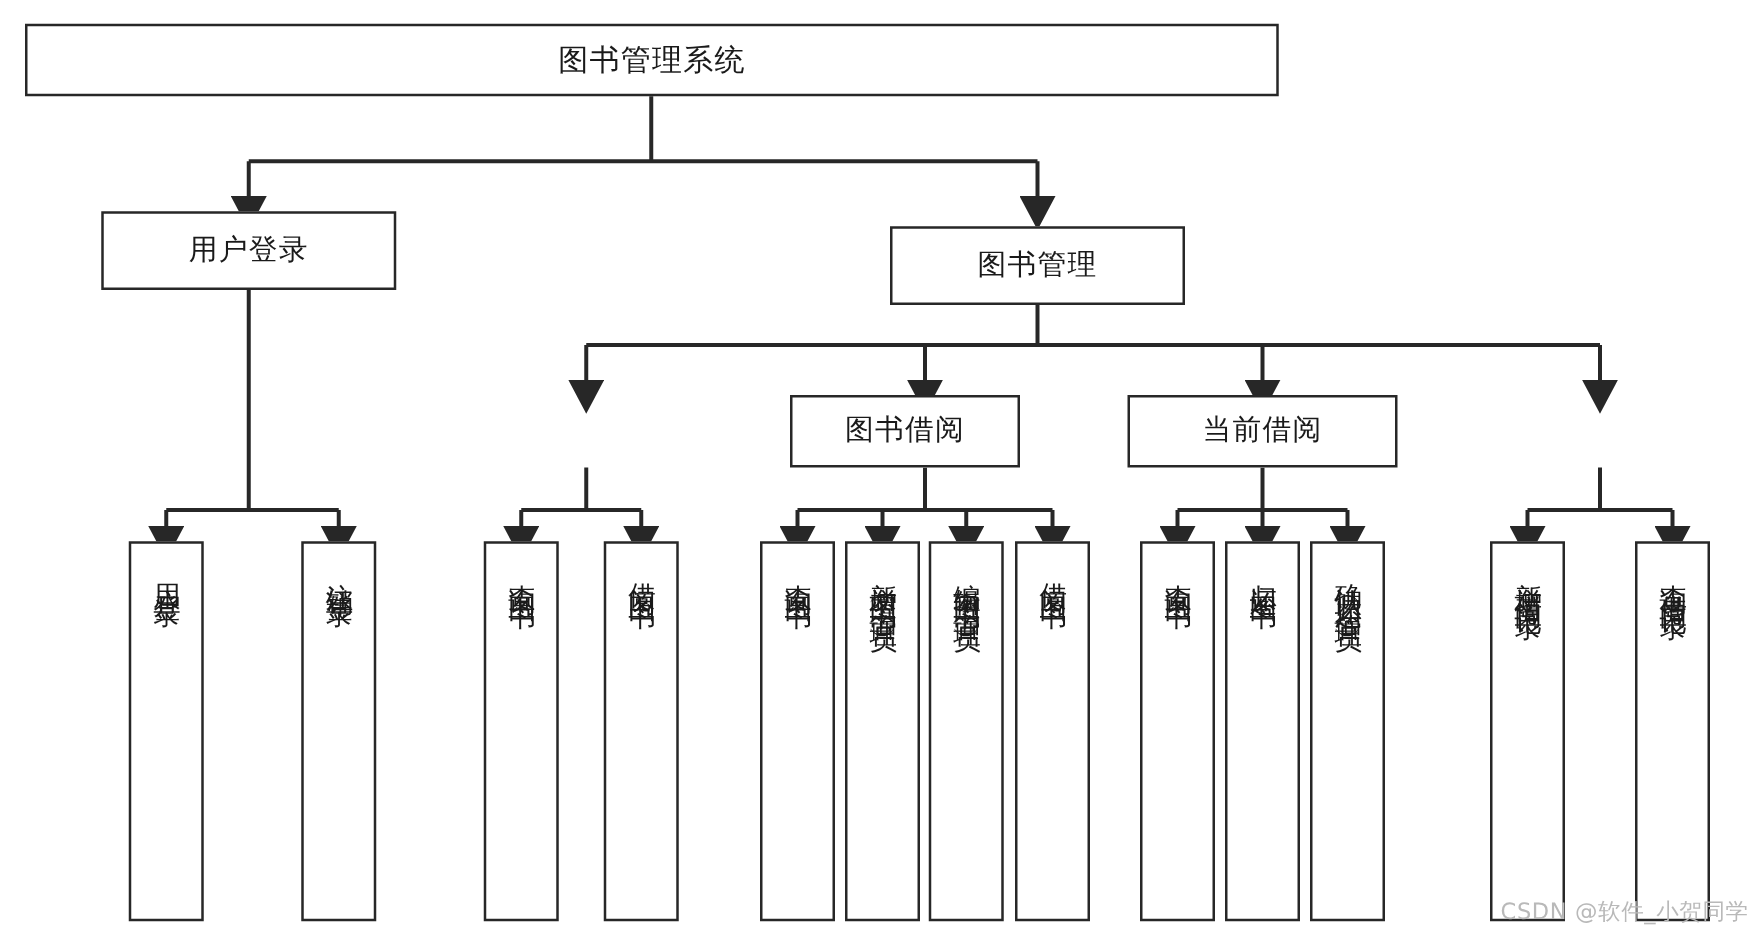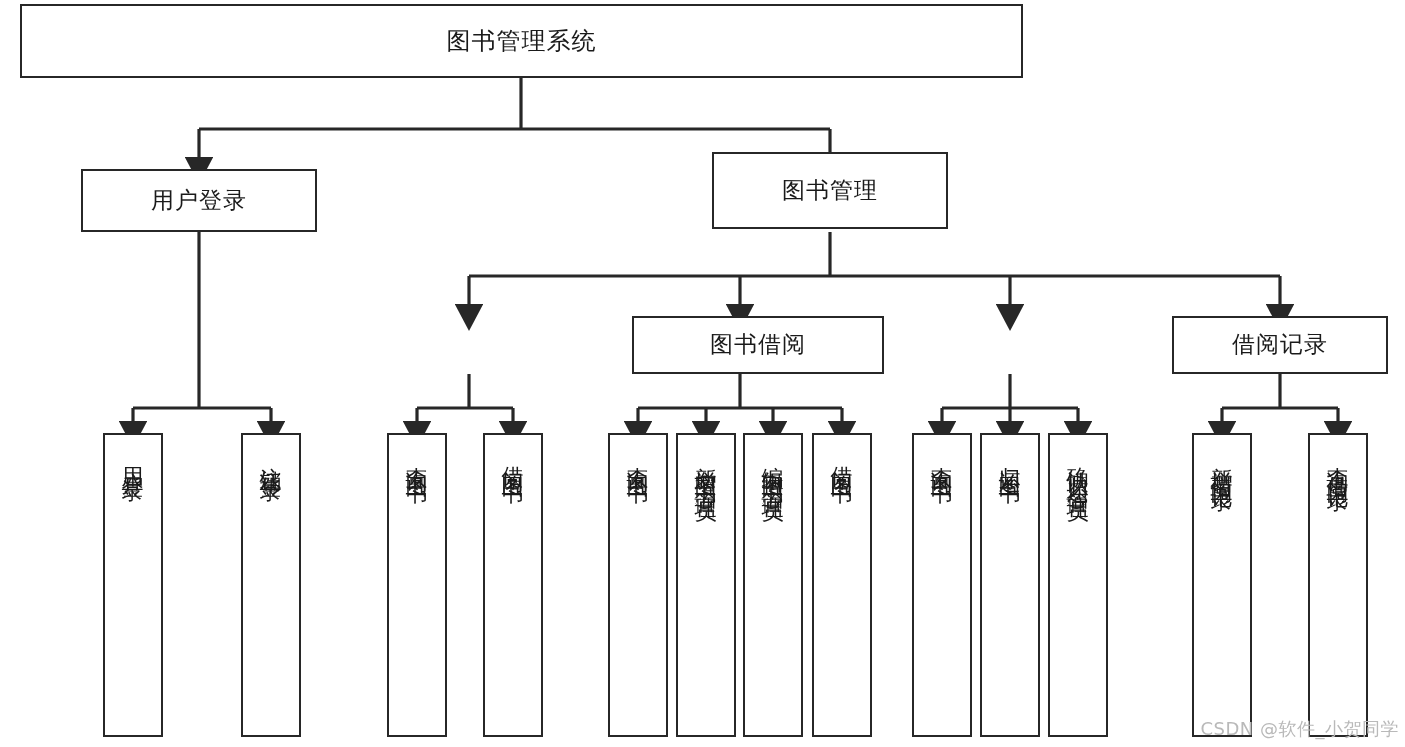--- a/index.html
+++ b/index.html
@@ -115,36 +115,36 @@
       <path d="M1010,408 L1010,424" marker-end="url(#arrow)"></path>
       <path d="M1078,408 L1078,424" marker-end="url(#arrow)"></path>
 
       <path d="M1280,374 L1280,408"></path>
       <path d="M1222,408 L1338,408"></path>
       <path d="M1222,408 L1222,424" marker-end="url(#arrow)"></path>
       <path d="M1338,408 L1338,424" marker-end="url(#arrow)"></path>
     </g>
   </svg>
 
-  <div class="node horiz root" style="left:20px; top:4px; width:1003px; height:74px;">
+  <div class="node horiz root" style="left:20px; top:19px; width:1003px; height:58px;">
     <span>图书管理系统</span>
   </div>
 
   <div class="node horiz" style="left:81px; top:169px; width:236px; height:63px;">
     <span>用户登录</span>
   </div>
-  <div class="node horiz" style="left:712px; top:152px; width:236px; height:77px;">
+  <div class="node horiz" style="left:712px; top:181px; width:236px; height:63px;">
     <span>图书管理</span>
   </div>
 
-  <div class="node horiz" style="left:632px; top:316px; width:252px; height:58px;">
+  <div class="node horiz" style="left:632px; top:316px; width:184px; height:58px;">
     <span>图书借阅</span>
   </div>
-  <div class="node horiz" style="left:1172px; top:316px; width:216px; height:58px;">
-    <span>借阅记录</span>
+  <div class="node horiz" style="left:902px; top:316px; width:216px; height:58px;">
+    <span>当前借阅</span>
   </div>
 
   <div class="node leaf" style="left:103px; top:433px; width:60px; height:304px;">
     <span class="vtext">用户登录</span>
   </div>
   <div class="node leaf" style="left:241px; top:433px; width:60px; height:304px;">
     <span class="vtext">注销登录</span>
   </div>
 
   <div class="node leaf" style="left:387px; top:433px; width:60px; height:304px;">

